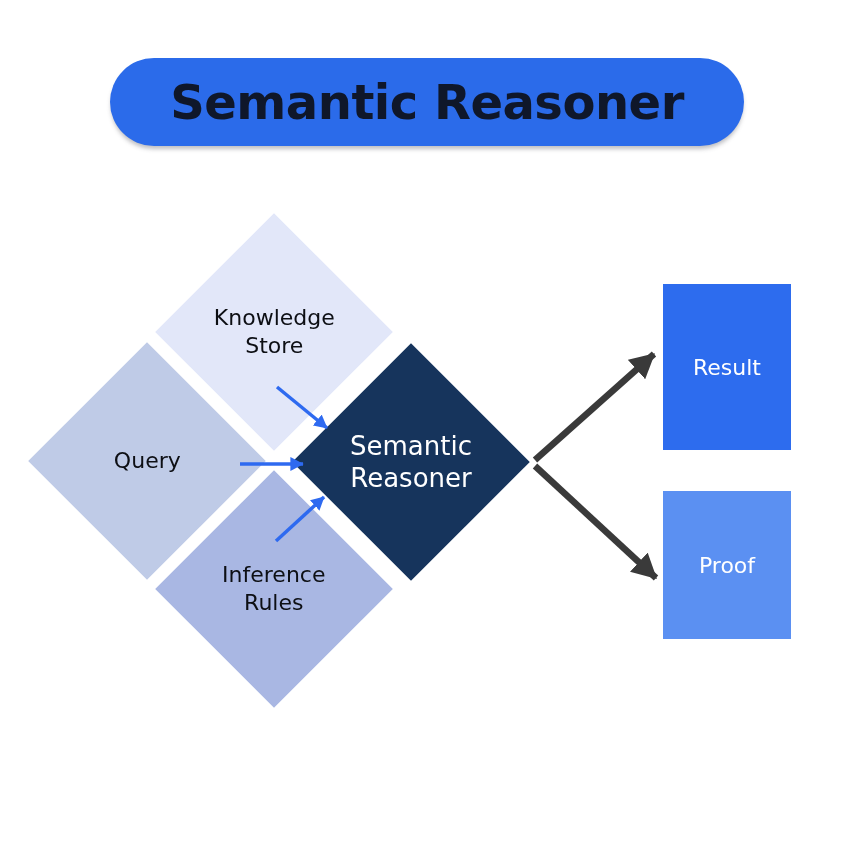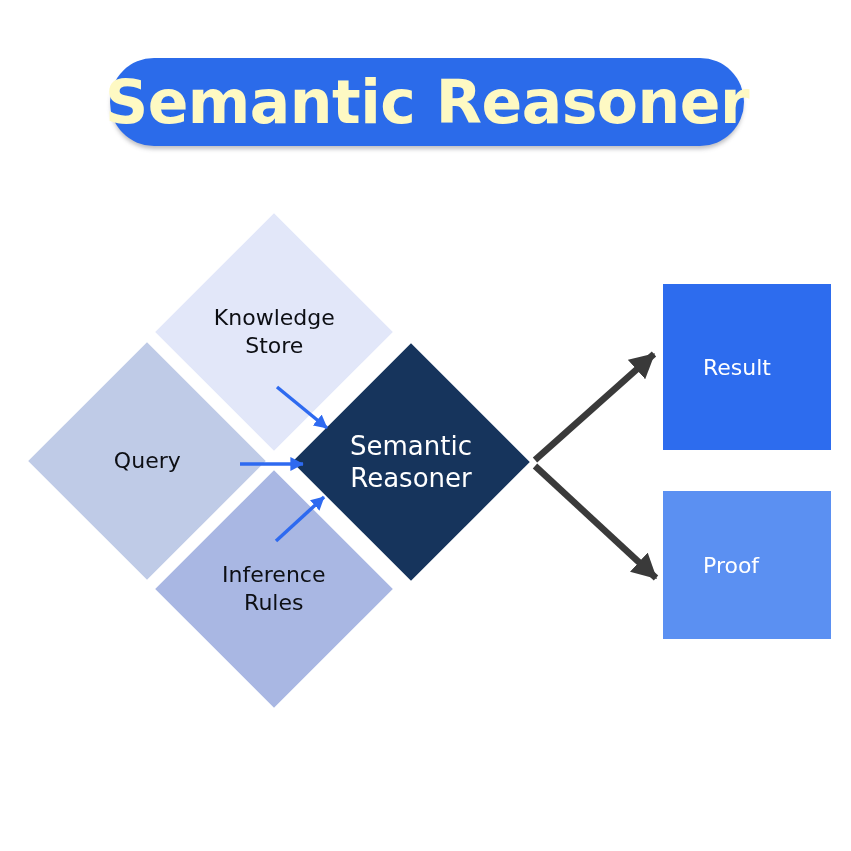--- a/index.html
+++ b/index.html
@@ -24,22 +24,22 @@
     width: 634px;
     height: 88px;
     background: var(--c-pill, #2b6bea);
     border-radius: 44px;
     display: flex;
     align-items: center;
     justify-content: center;
     box-shadow: 0 4px 4px -1px rgba(70, 70, 80, 0.35);
   }
   .title-pill span {
-    color: #fef9c3;
-    font-size: 60px;
+    color: #0f172a;
+    font-size: 48px;
     font-weight: 700;
     letter-spacing: -0.5px;
     white-space: nowrap;
   }
 
   
   .diamond {
     position: absolute;
     width: 168px;
     height: 168px;
@@ -67,21 +67,21 @@
     color: #ffffff;
     font-size: 26px;
     line-height: 32px;
   }
 
   
   .outbox {
     position: absolute;
     display: flex;
     align-items: center;
-    padding-left: 40px;
+    justify-content: center;
   }
   .outbox span {
     color: #ffffff;
     font-size: 22px;
     white-space: nowrap;
   }
   .outbox-result { left: 663px; top: 284px; width: 128px; height: 166px; background: var(--c-result, #2d6cee); }
   .outbox-proof  { left: 663px; top: 491px; width: 128px; height: 148px; background: var(--c-proof, #5b90f2);  }
 
   

